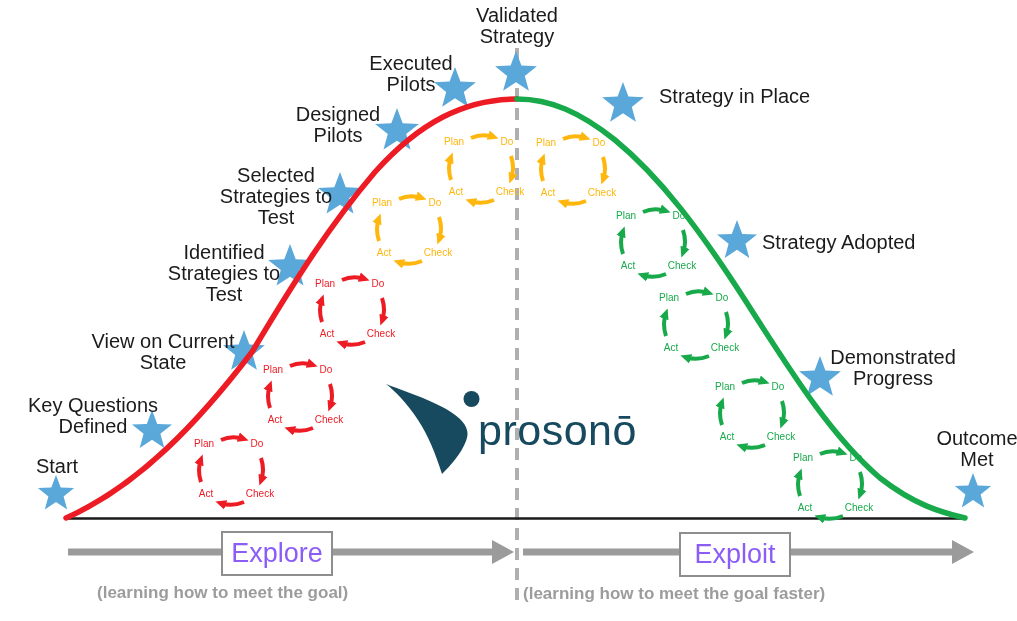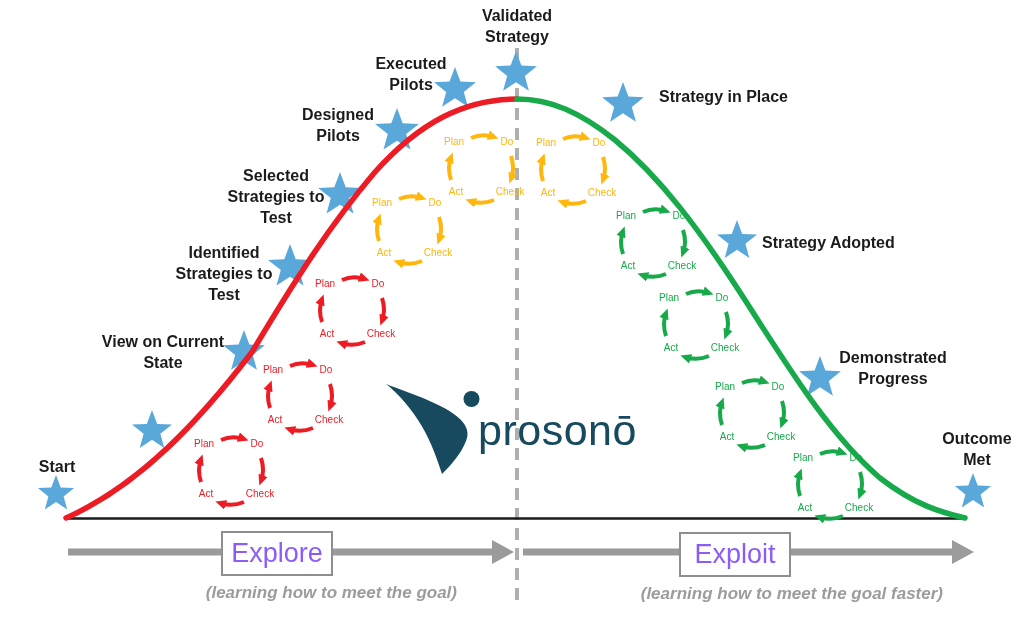--- a/index.html
+++ b/index.html
@@ -1,31 +1,31 @@
 <!DOCTYPE html>
 <html><head>
 <meta charset="utf-8">
 <style>
   html,body{margin:0;padding:0;background:#ffffff;}
   .canvas{position:relative;width:1017px;height:621px;background:#fff;overflow:hidden;
           font-family:"Liberation Sans",sans-serif;}
   .layer{position:absolute;left:0;top:0;width:1017px;height:621px;}
-  .milestone-label{position:absolute;font-weight:bold;font-size:16px;line-height:21px;
+  .milestone-label{position:absolute;font-weight:normal;font-size:20px;line-height:21px;
           color:var(--label,#1b1b1b);text-align:center;white-space:nowrap;
           transform:translate(-50%,-50%);}
   .milestone-label.left{transform:translate(0,-50%);text-align:left;}
   .pdca-label{position:absolute;font-weight:normal;font-size:10px;white-space:nowrap;
           transform:translate(-50%,-50%);}
   .phase-box{position:absolute;background:#fff;border:2px solid var(--boxborder,#8e8e8e);
           display:flex;align-items:center;justify-content:center;
           font-size:27px;color:#8b5cf6;box-sizing:border-box;}
   #box-explore{left:221px;top:531px;width:112px;height:45px;}
   #box-exploit{left:679px;top:532px;width:112px;height:45px;}
-  .phase-sub{position:absolute;font-style:italic;font-weight:bold;font-size:17px;
-          color:var(--sub,#9c9c9c);text-align:right;}
+  .phase-sub{position:absolute;font-weight:bold;font-size:17px;
+          color:var(--sub,#9c9c9c);text-align:left;}
   #sub-explore{left:97px;top:583px;width:360px;}
   #sub-exploit{left:523px;top:584px;width:420px;}
   .logo-text{position:absolute;left:478px;top:406px;font-size:43px;letter-spacing:0.5px;
           color:var(--navy,#174a5e);}
 </style>
 </head>
 <body>
 
 <div class="canvas" style="--label: #1B1B1B; --sub: #9C9C9C; --boxborder: #8E8E8E; --navy: #174A5E;">
   <svg id="diagram-svg" class="layer" viewBox="0 0 1017 621">
@@ -166,20 +166,24 @@
       <div class="pdca-label" style="left: 778px; top: 386px; color: rgb(23, 169, 74);">Do</div>
       <div class="pdca-label" style="left: 727px; top: 436px; color: rgb(23, 169, 74);">Act</div>
       <div class="pdca-label" style="left: 781px; top: 436px; color: rgb(23, 169, 74);">Check</div>
       <div class="pdca-label" style="left: 803px; top: 457px; color: rgb(23, 169, 74);">Plan</div>
       <div class="pdca-label" style="left: 856px; top: 457px; color: rgb(23, 169, 74);">Do</div>
       <div class="pdca-label" style="left: 805px; top: 507px; color: rgb(23, 169, 74);">Act</div>
       <div class="pdca-label" style="left: 859px; top: 507px; color: rgb(23, 169, 74);">Check</div>
       <div class="milestone-label" style="left: 57px; top: 466px;">
         <div>Start</div>
       </div>
+      <div class="milestone-label" style="left: 93px; top: 416px;">
+        <div>Key Questions</div>
+        <div>Defined</div>
+      </div>
       <div class="milestone-label" style="left: 163px; top: 352px;">
         <div>View on Current</div>
         <div>State</div>
       </div>
       <div class="milestone-label" style="left: 224px; top: 273px;">
         <div>Identified</div>
         <div>Strategies to</div>
         <div>Test</div>
       </div>
       <div class="milestone-label" style="left: 276px; top: 196px;">

